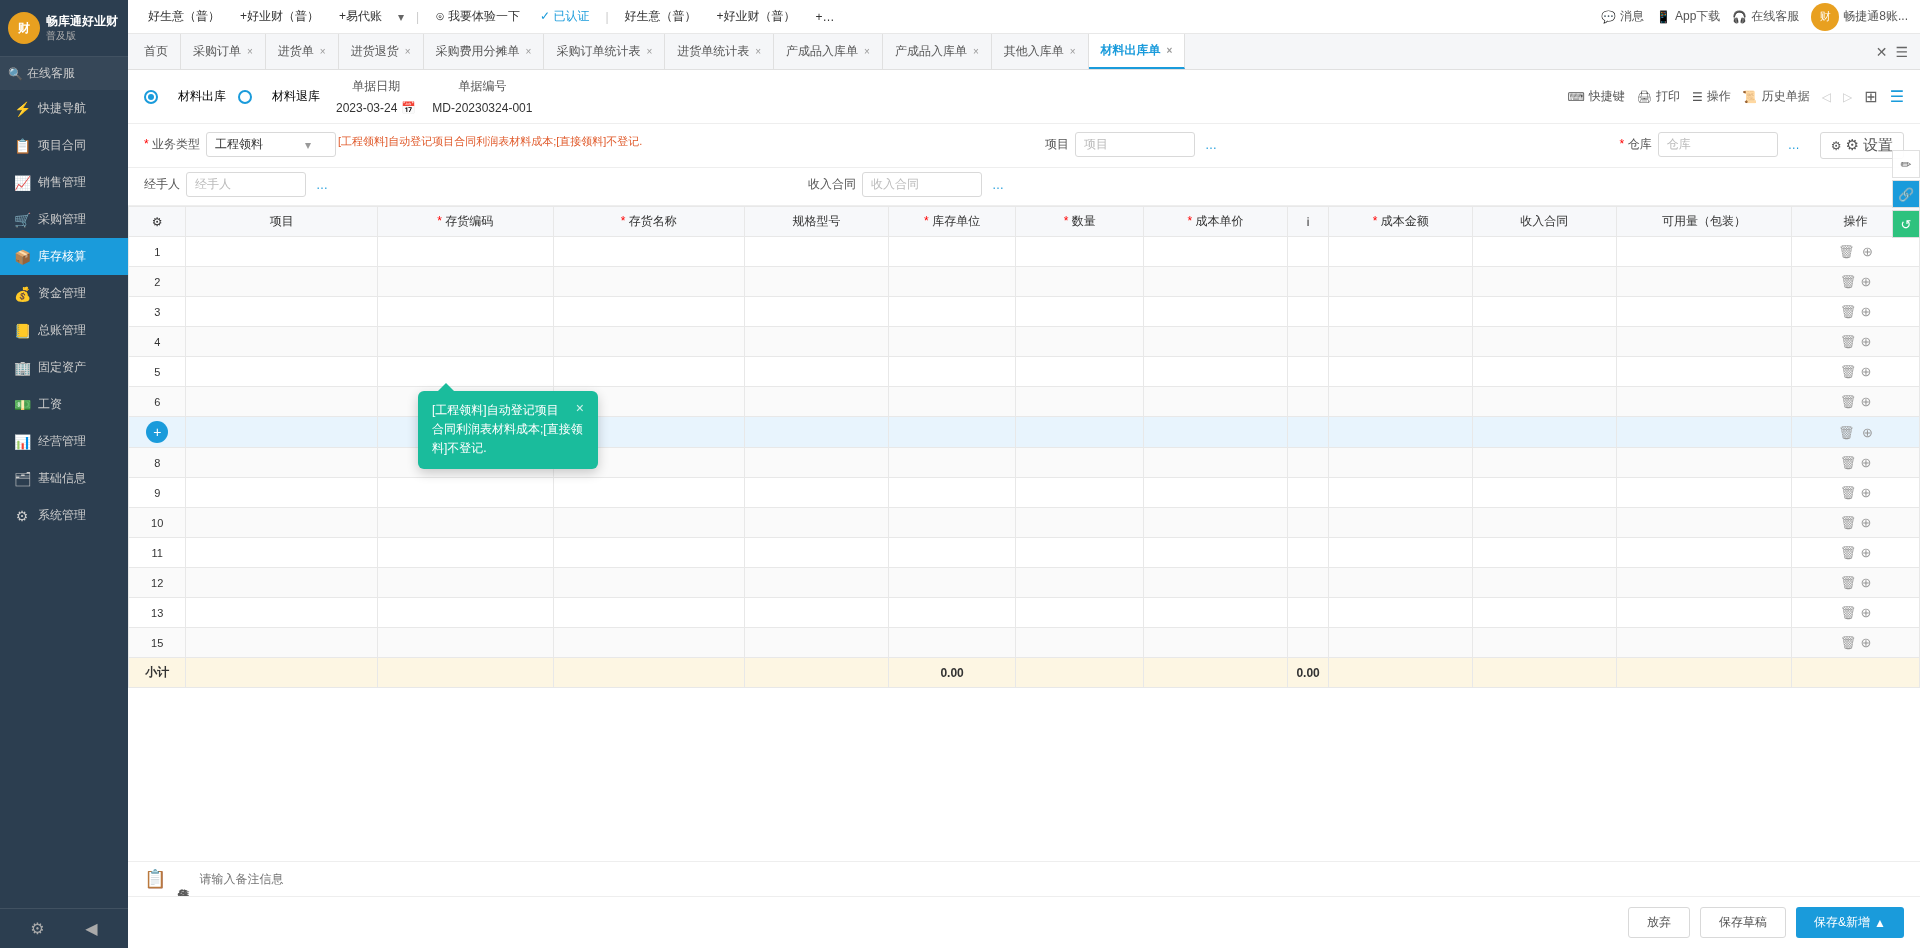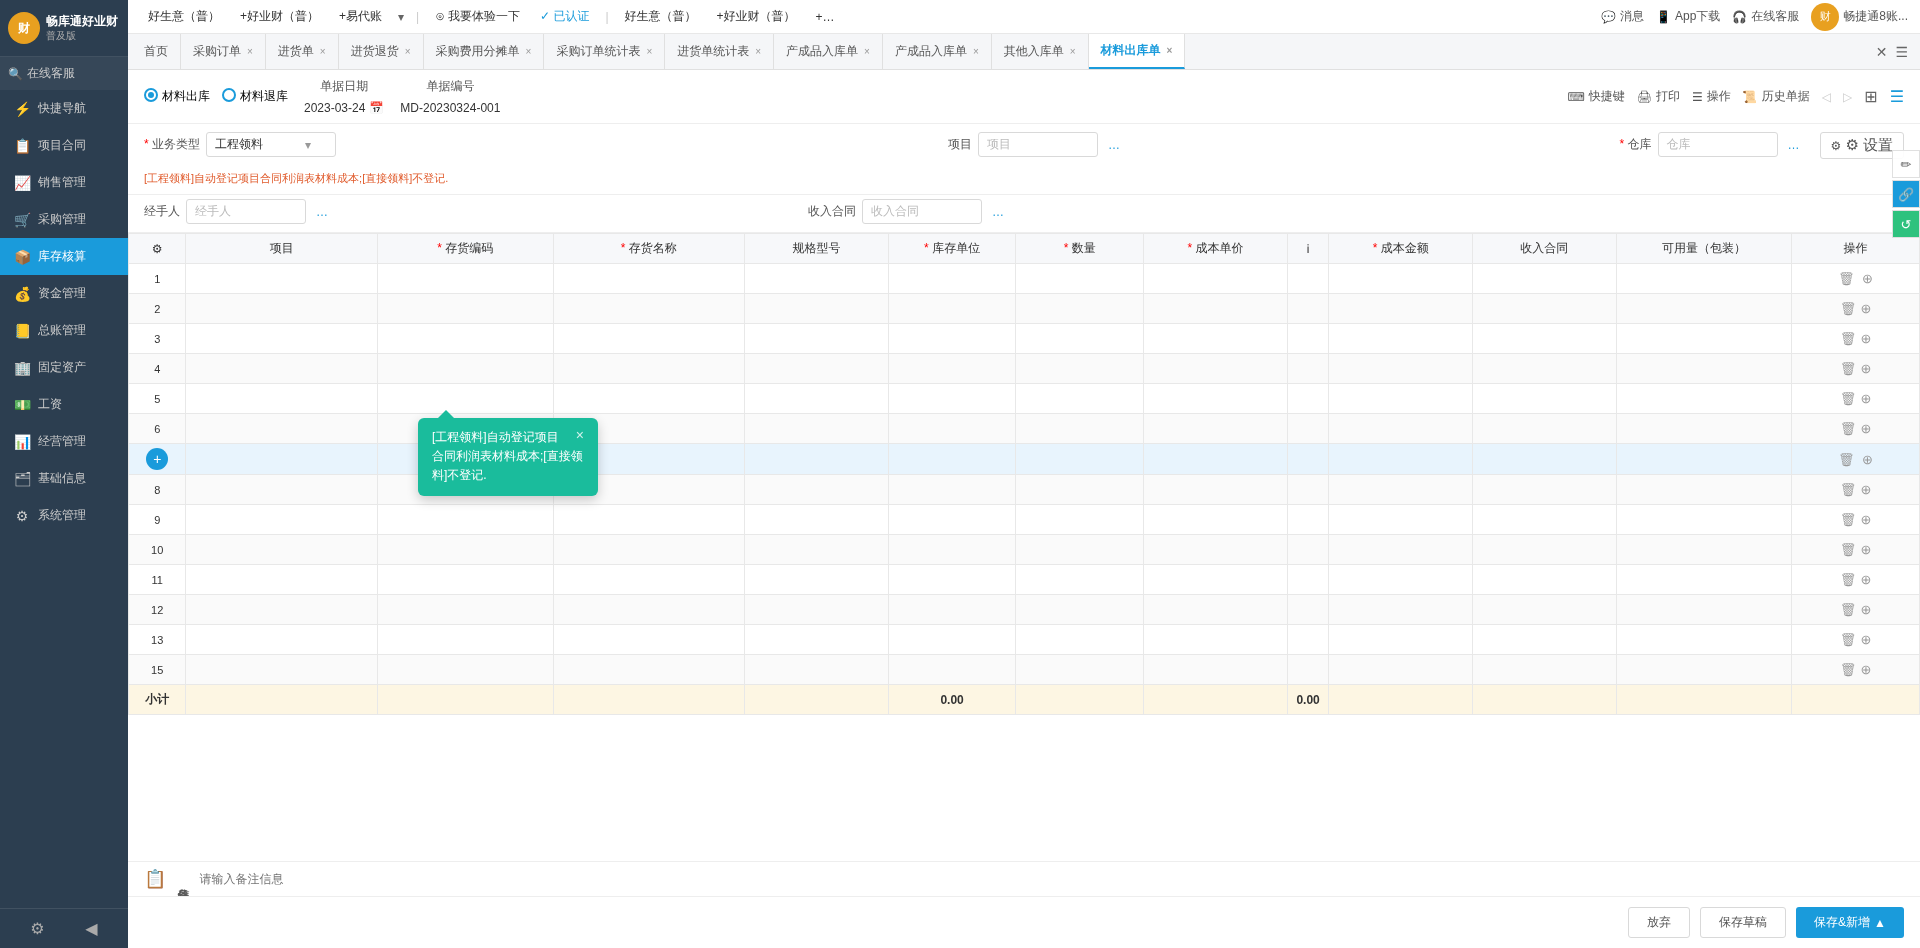--- a/index.html
+++ b/index.html
@@ -167,21 +167,21 @@
     }
     .form-header-actions {
       margin-left: auto;
       display: flex; align-items: center; gap: 12px;
     }
     .form-header-action {
       display: flex; align-items: center; gap: 4px;
       cursor: pointer; color: #555; font-size: 12px;
     }
     .radio-group { display: flex; align-items: center; gap: 12px; }
-    .radio-label { display: flex; gap: 4px; cursor: pointer; }
+    .radio-label { display: flex; align-items: center; gap: 20px; cursor: pointer; }
     .radio-dot {
       width: 14px; height: 14px;
       border-radius: 50%;
       border: 2px solid #1a9bdb;
       display: flex; align-items: center; justify-content: center;
     }
     .radio-dot.checked::after {
       content: '';
       width: 6px; height: 6px;
       background: #1a9bdb;
@@ -200,21 +200,21 @@
     .fields-row {
       padding: 8px 16px;
       display: flex;
       align-items: flex-start;
       gap: 20px;
       border-bottom: 1px solid #eee;
       flex-shrink: 0;
       flex-wrap: wrap;
     }
     .field-group {
-      display: flex; align-items: flex-start; flex-direction: column; gap: 12px;
+      display: flex; align-items: flex-start; flex-direction: row; gap: 2px;
     }
     .field-group-inline {
       display: flex; align-items: center; gap: 6px;
     }
     .field-select {
       border: 1px solid #d9d9d9;
       padding: 3px 24px 3px 8px;
       border-radius: 3px;
       color: #333;
       min-width: 120px;

